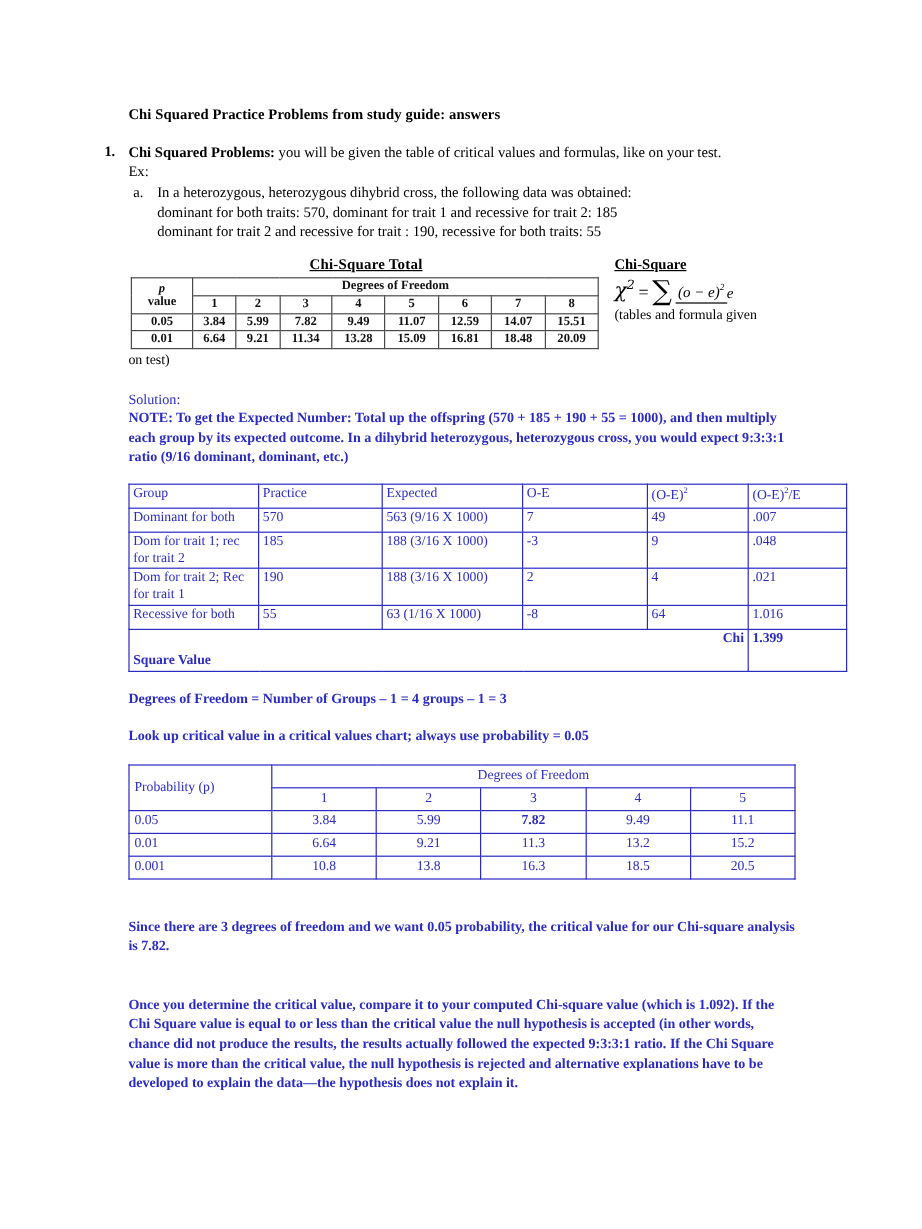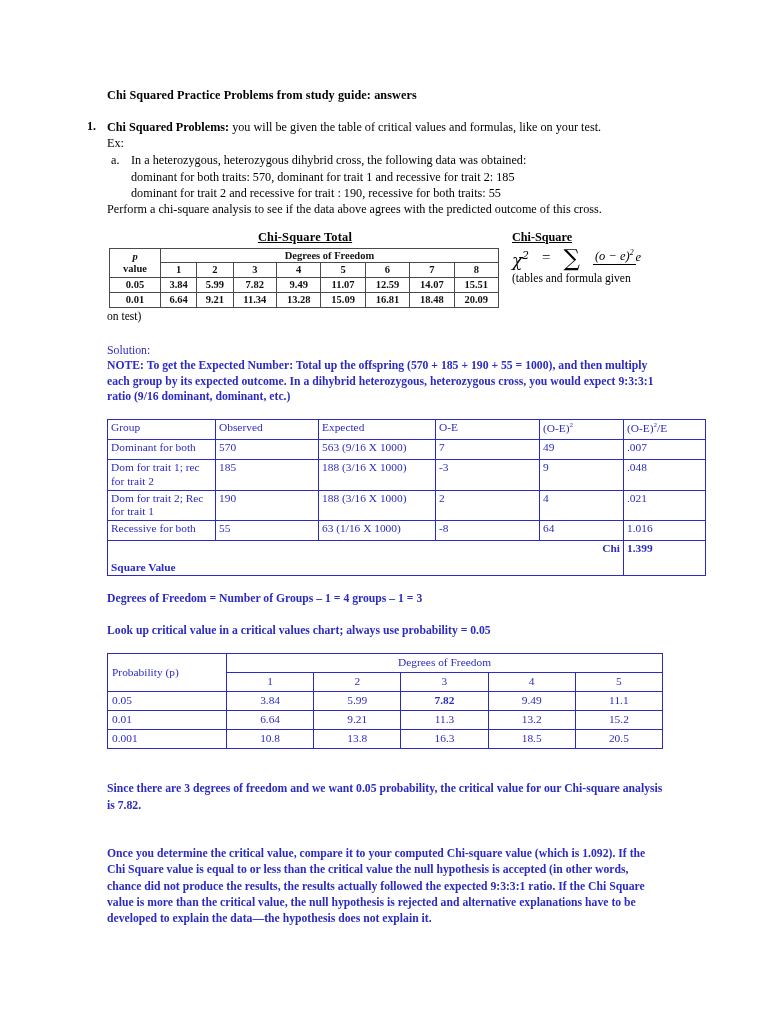--- a/index.html
+++ b/index.html
@@ -124,22 +124,22 @@
   }
   .formula-title {
     font-size: 12.2px;
     font-weight: bold;
     text-decoration: underline;
     margin-bottom: 4px;
   }
   .formula {
     font-size: 15px;
     display: flex;
-    align-items: flex-start;
-    gap: 13px;
+    align-items: flex-end;
+    gap: 3px;
     margin-top: 4px;
   }
   .chi-sym {
     font-family: "DejaVu Serif", serif;
     font-style: italic;
     font-size: 17px;
   }
   .sup { font-size: 0.62em; vertical-align: super; }
   .sigma {
     font-family: "DejaVu Serif", serif;
@@ -269,21 +269,20 @@
         <div class="intro-line"><span class="b">Chi Squared Problems:</span><span> you will be given the table of critical values and formulas, like on your test.</span></div>
         <div class="ex-line">Ex:</div>
 
         <div class="sub-item">
           <div class="sub-marker">a.</div>
           <div class="sub-body">In a heterozygous, heterozygous dihybrid cross, the following data was obtained:</div>
         </div>
         <div class="sub-body sub-indent">dominant for both traits: 570,   dominant for trait 1 and recessive for trait 2: 185</div>
         <div class="sub-body sub-indent">dominant for trait 2 and recessive for trait : 190,   recessive for both traits: 55</div>
 
-        <div class="perform-line">Perform a chi-square analysis to see if the data above agrees with the predicted outcome of this cross.</div>
       </div>
     </div>
 
     <div class="cst-wrap">
       <div class="cst-title">Chi-Square Total</div>
       <table class="cst">
         <tbody>
             <tr>
           <td class="pv" rowspan="2">
             <span class="pv-i">p</span><br>
@@ -344,21 +343,21 @@
 
     <div class="solution-block blue">
       <div class="solution-label">Solution:</div>
       <div class="note-para">NOTE:  To get the Expected Number:  Total up the offspring (570 + 185 + 190 + 55 = 1000), and then multiply each group by its expected outcome.  In a dihybrid heterozygous, heterozygous cross, you would expect 9:3:3:1 ratio  (9/16 dominant, dominant, etc.)</div>
     </div>
 
     <table class="results">
       <tbody>
           <tr>
         <td class="c1">Group</td>
-        <td class="c2">Observed</td>
+        <td class="c2">Practice</td>
         <td class="c3">Expected</td>
         <td class="c4">O-E</td>
         <td class="c5"><span>(O-E)</span><span class="sup">2</span></td>
         <td class="c6"><span>(O-E)</span><span class="sup">2</span><span>/E</span></td>
       </tr>
       <tr>
         <td class="c1">Dominant for both</td>
         <td class="c2">570</td>
         <td class="c3">563 (9/16 X 1000)</td>
         <td class="c4">7</td>

